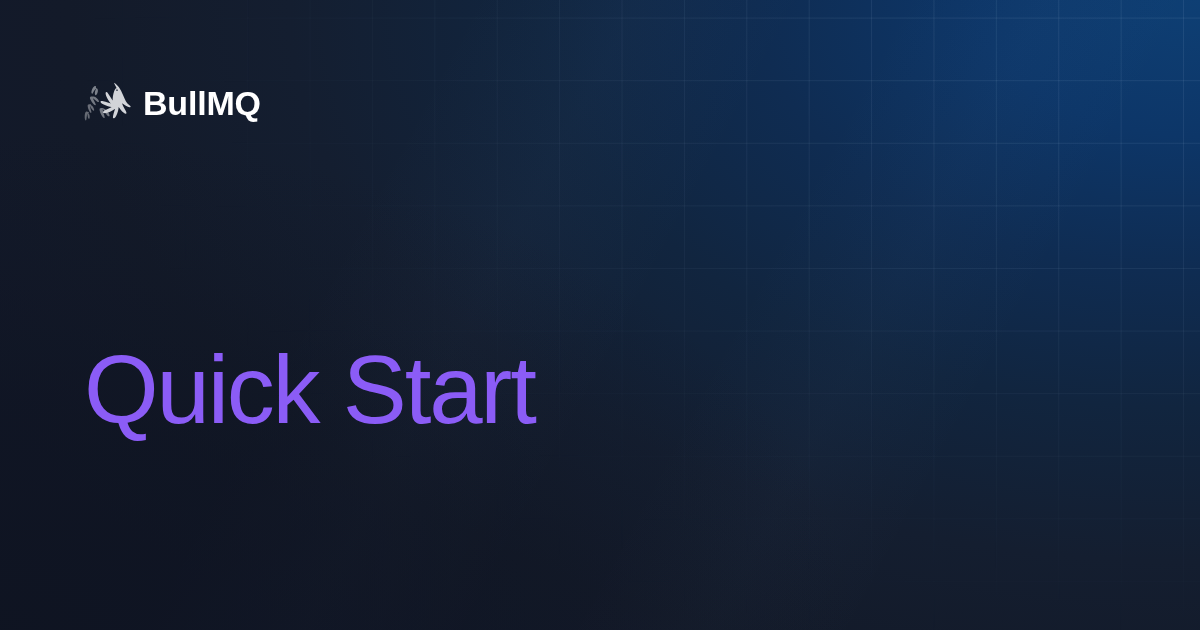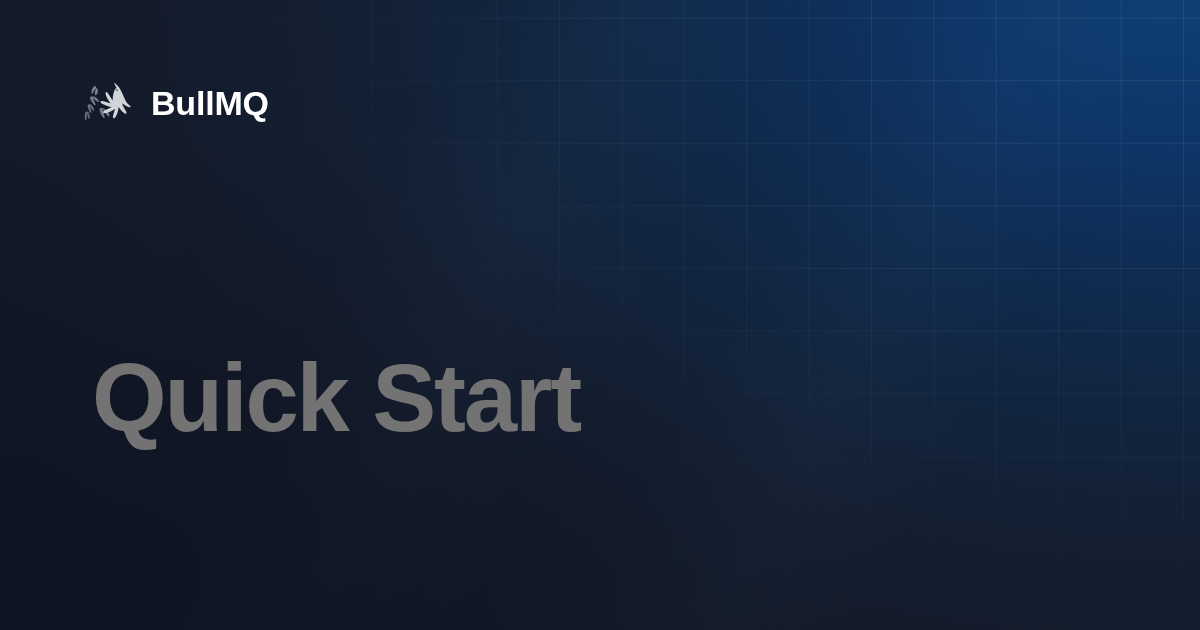--- a/index.html
+++ b/index.html
@@ -97,47 +97,47 @@
     position: absolute;
     inset: 0;
   }
 
   .brand {
     position: absolute;
     left: 79px;
     top: 79px;
     display: flex;
     align-items: center;
-    gap: 20px;
+    gap: 12px;
   }
   .brand-mark {
     width: 52px;
     height: 48px;
     display: block;
     flex: none;
   }
   .brand-name {
     font-size: 34px;
     font-weight: bold;
     color: #ffffff;
     letter-spacing: -0.2px;
     line-height: 1;
     white-space: nowrap;
   }
 
   .headline {
     position: absolute;
     left: 80px;
     top: 338px;
-    margin: 12px;
+    margin: 4px;
     font-size: 96px;
-    font-weight: bold;
+    font-weight: normal;
     line-height: 1;
     letter-spacing: -2.2px;
-    color: #737373;
+    color: #8b5cf6;
     white-space: nowrap;
   }
 
   .subhead {
     position: absolute;
     left: 80px;
     top: 468px;
     margin: 0;
     width: 730px;
     font-size: 30px;

